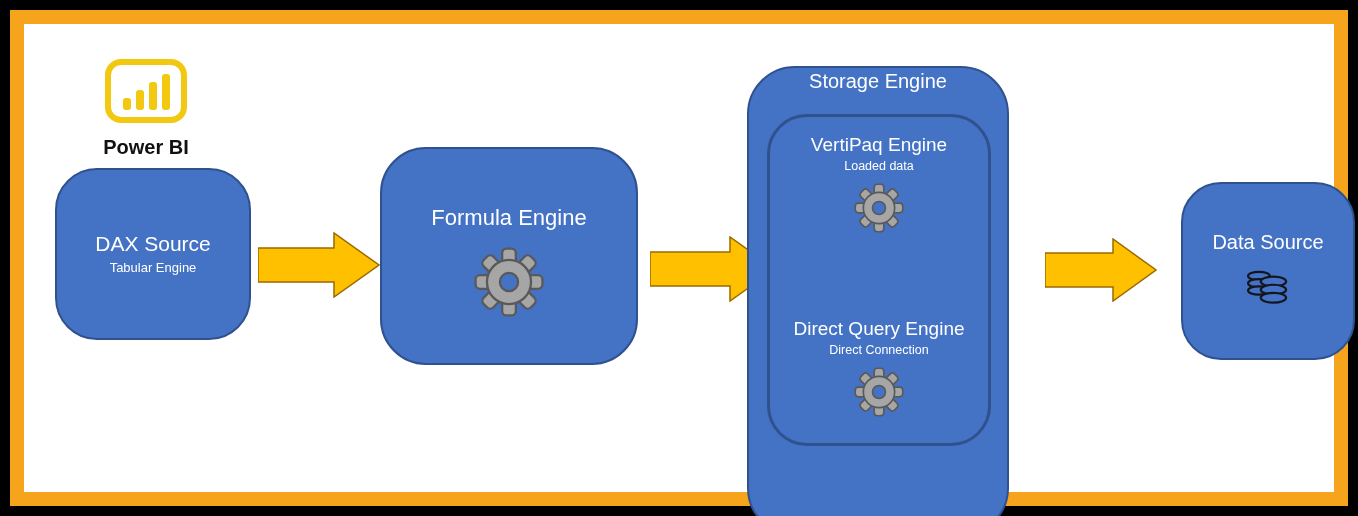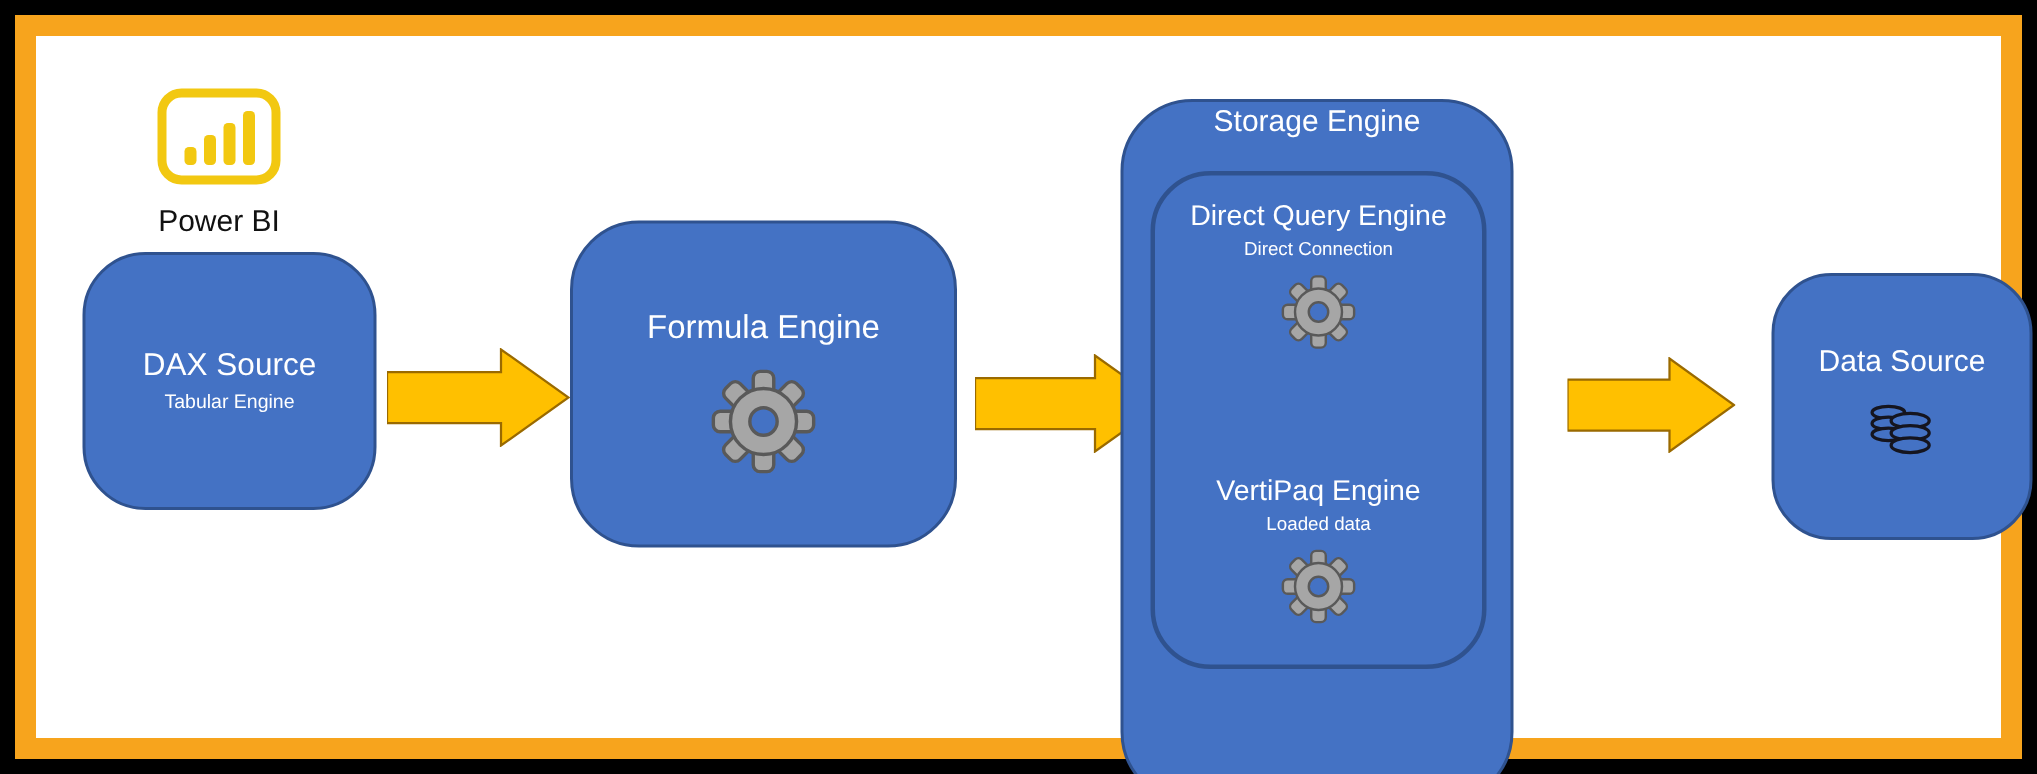--- a/index.html
+++ b/index.html
@@ -27,21 +27,21 @@
     text-align:center;
     box-sizing:border-box;
   }
   .node-title{font-size:21px;line-height:1.25;}
   .node-sub{font-size:13px;line-height:1.3;margin-top:2px;}
   
   .logo-block{
     position:absolute;left:62px;top:34px;width:120px;
     display:flex;flex-direction:column;align-items:center;
   }
-  .logo-label{color:#111;font-weight:normal;font-size:20px;margin-top:8px;}
+  .logo-label{color:#111;font-weight:bold;font-size:20px;margin-top:8px;}
   
   .dax{left:31px;top:144px;width:196px;height:172px;border-radius:42px;}
   
   .formula{left:356px;top:123px;width:258px;height:218px;border-radius:46px;gap:12px;}
   .formula .node-title{font-size:22px;margin-top:16px;}
   
   .storage{
     left:723px;top:42px;width:262px;height:470px;border-radius:48px;
     justify-content:flex-start;padding-top:1px;
   }
@@ -118,39 +118,39 @@
       <svg width="126" height="66" viewBox="0 0 126 66">
         <polygon points="0,16 80,16 80,1 125,33 80,65 80,50 0,50" fill="#FFC000" stroke="#9A6A00" stroke-width="1.5"></polygon>
       </svg>
     </div>
 
     <div class="node storage">
       <div class="node-title">Storage Engine</div>
       <div class="storage-inner">
 
         <div class="engine-group">
-          <div class="engine-title">Direct Query Engine</div>
-          <div class="engine-sub">Direct Connection</div>
+          <div class="engine-title">VertiPaq Engine</div>
+          <div class="engine-sub">Loaded data</div>
           <span class="gear">
             <svg width="54" height="54" viewBox="0 0 100 100">
               <g fill="#A6A6A6" stroke="#595959" stroke-width="3">
                 <rect x="41" y="6" width="18" height="88" rx="6"></rect>
                 <rect x="41" y="6" width="18" height="88" rx="6" transform="rotate(45 50 50)"></rect>
                 <rect x="41" y="6" width="18" height="88" rx="6" transform="rotate(90 50 50)"></rect>
                 <rect x="41" y="6" width="18" height="88" rx="6" transform="rotate(135 50 50)"></rect>
                 <circle cx="50" cy="50" r="29"></circle>
                 <circle cx="50" cy="50" r="12" fill="#4472C4"></circle>
               </g>
             </svg>
           </span>
         </div>
 
         <div class="engine-group">
-          <div class="engine-title">VertiPaq Engine</div>
-          <div class="engine-sub">Loaded data</div>
+          <div class="engine-title">Direct Query Engine</div>
+          <div class="engine-sub">Direct Connection</div>
           <span class="gear">
             <svg width="54" height="54" viewBox="0 0 100 100">
               <g fill="#A6A6A6" stroke="#595959" stroke-width="3">
                 <rect x="41" y="6" width="18" height="88" rx="6"></rect>
                 <rect x="41" y="6" width="18" height="88" rx="6" transform="rotate(45 50 50)"></rect>
                 <rect x="41" y="6" width="18" height="88" rx="6" transform="rotate(90 50 50)"></rect>
                 <rect x="41" y="6" width="18" height="88" rx="6" transform="rotate(135 50 50)"></rect>
                 <circle cx="50" cy="50" r="29"></circle>
                 <circle cx="50" cy="50" r="12" fill="#4472C4"></circle>
               </g>

